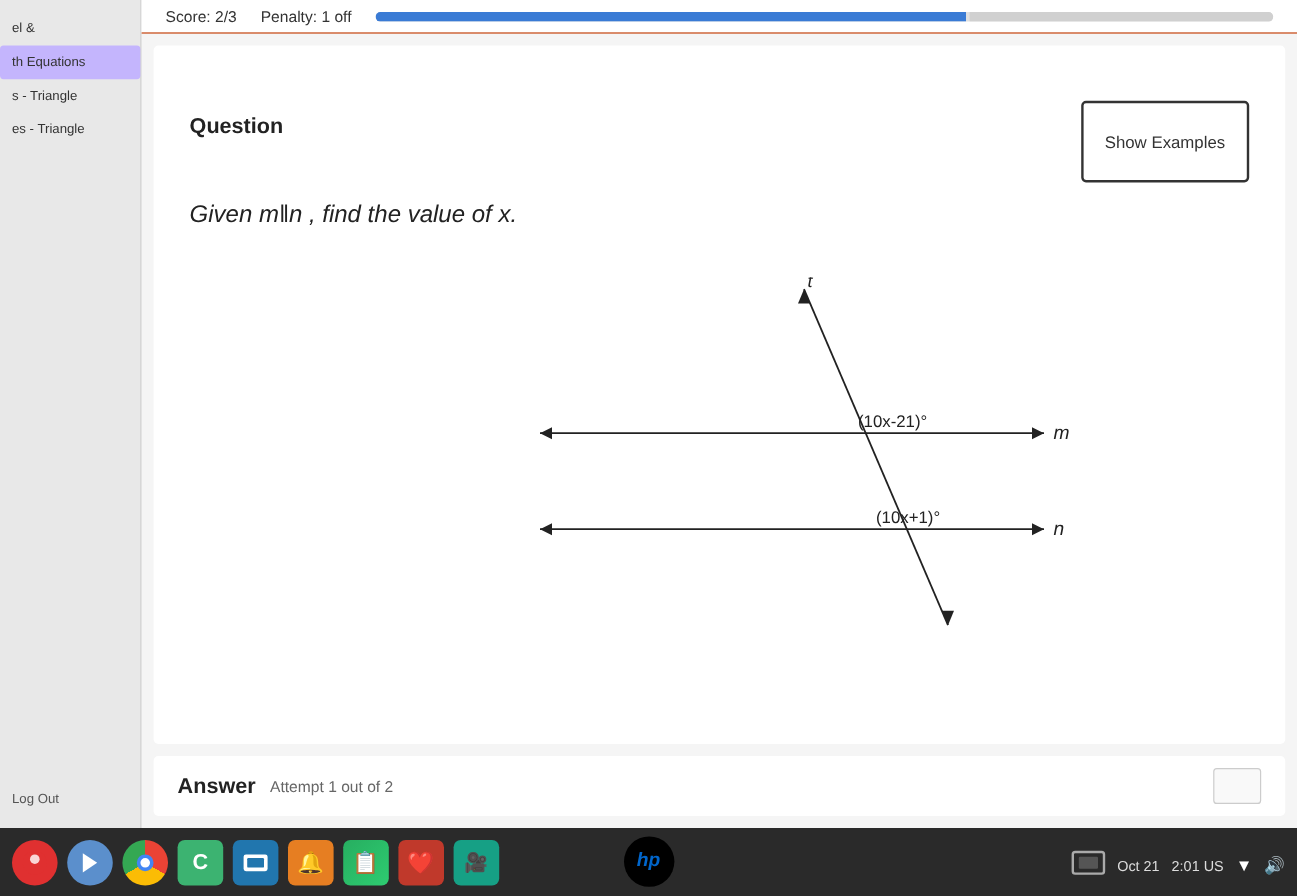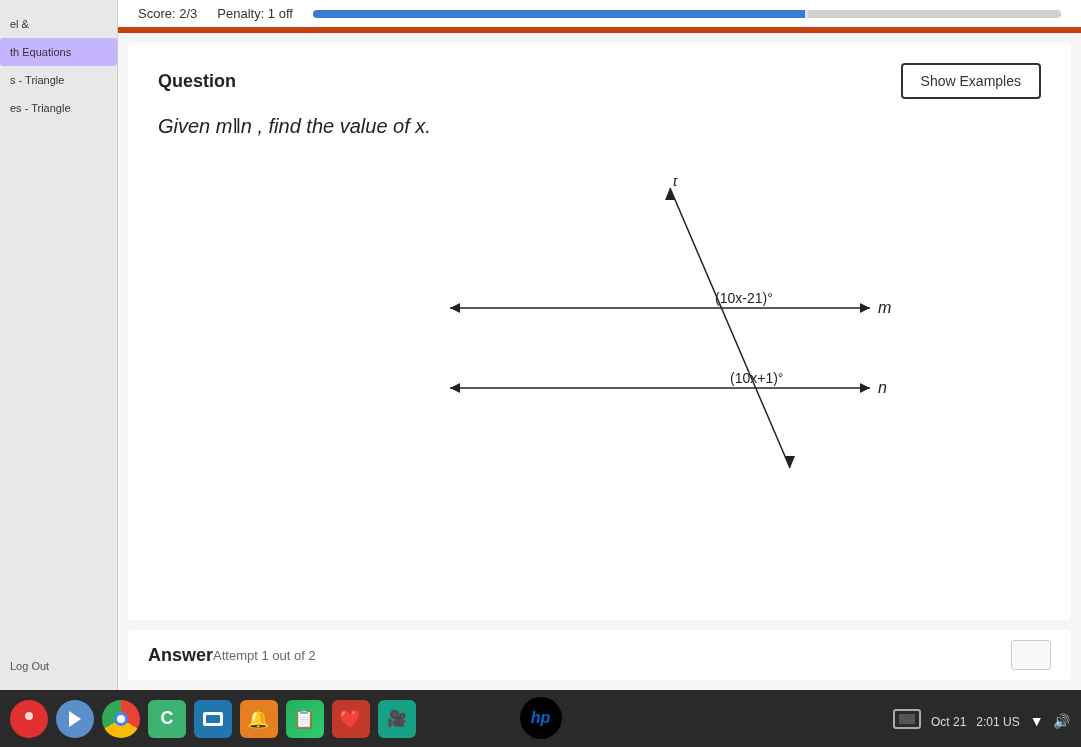--- a/index.html
+++ b/index.html
@@ -57,21 +57,21 @@
       flex-direction: column;
       background: #f5f5f5;
     }
 
     .top-bar {
       background: #fff;
       padding: 6px 20px;
       display: flex;
       align-items: center;
       gap: 20px;
-      border-bottom: 6px solid #c2410c;
+      border-bottom: 1px solid #c2410c;
     }
 
     .score-text {
       font-size: 13px;
       color: #333;
       font-weight: 500;
     }
 
     .progress-bar-container {
       flex: 1;
@@ -111,26 +111,27 @@
 
     .question-label {
       font-size: 18px;
       font-weight: bold;
       color: #222;
     }
 
     .show-examples-btn {
       border: 2px solid #333;
       background: #fff;
-      padding: 8px 18px;
+      padding: 24px 18px;
       font-size: 14px;
       font-weight: 500;
       cursor: pointer;
       border-radius: 4px;
       color: #333;
+      margin-top: 26px;
     }
 
     .question-text {
       font-size: 20px;
       color: #222;
       margin-bottom: 30px;
       font-style: italic;
     }
 
     .question-text span.math {
@@ -144,20 +145,21 @@
       position: relative;
       display: flex;
       align-items: center;
       justify-content: center;
     }
 
     .answer-section {
       padding: 10px 20px;
       display: flex;
       align-items: center;
+      gap: 12px;
       background: #fff;
       margin: 0 10px 10px 10px;
       border-radius: 4px;
     }
 
     .answer-label {
       font-size: 18px;
       font-weight: bold;
       color: #222;
     }

